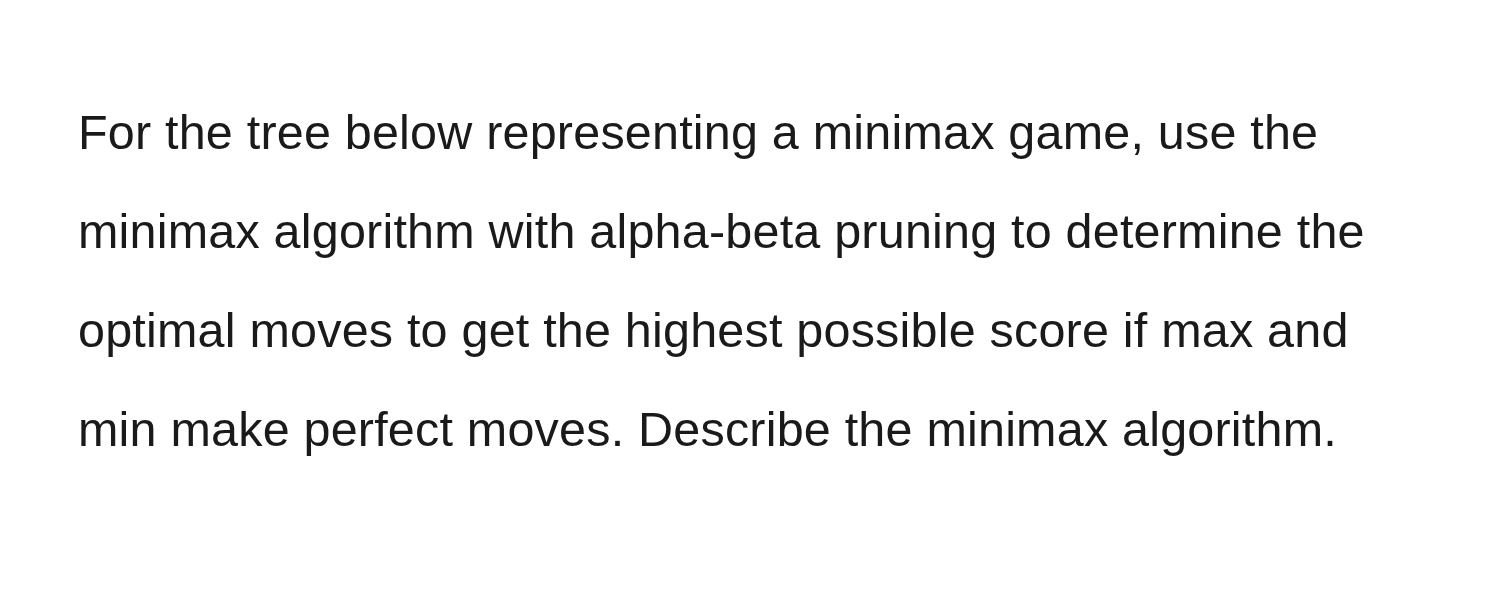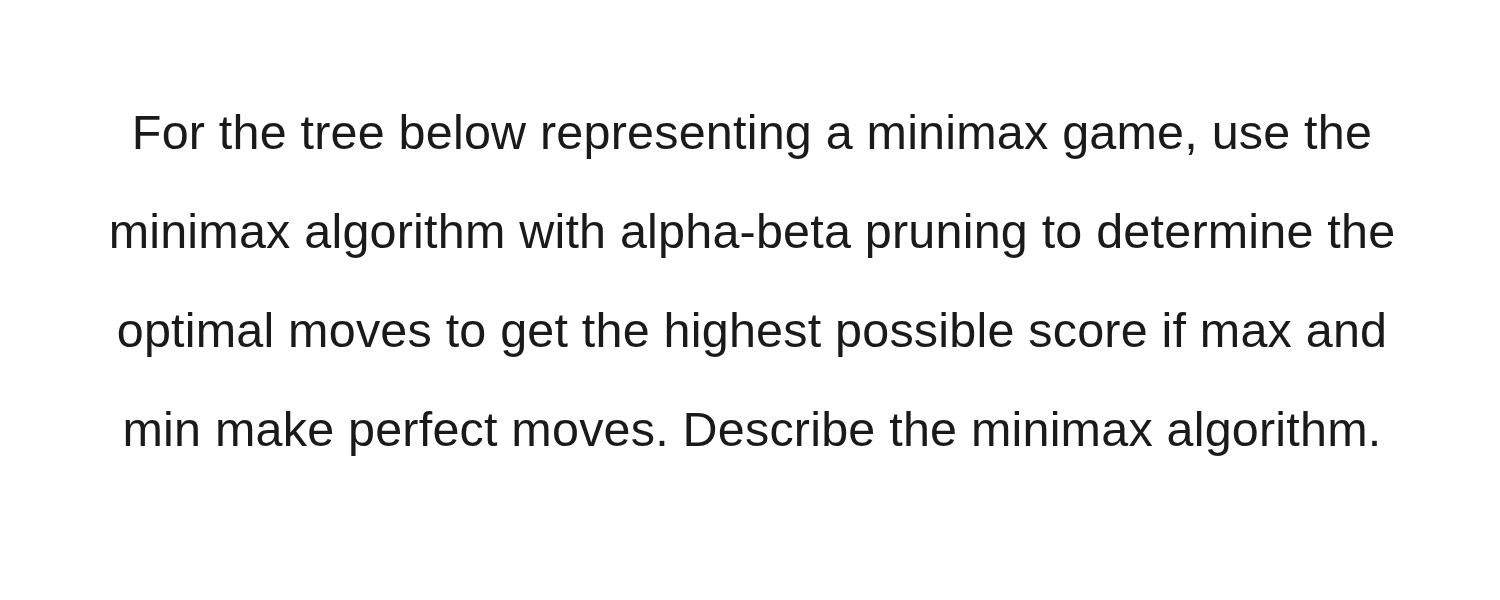--- a/index.html
+++ b/index.html
@@ -1,19 +1,18 @@
 <!DOCTYPE html>
 <html><head>
   <meta charset="utf-8">
   <style>
     * {
       margin: 1px;
       padding: 0;
       box-sizing: border-box;
-      text-align: center;
     }
     body {
       width: 1500px;
       height: 600px;
       background: #ffffff;
       font-family: -apple-system, BlinkMacSystemFont, "Segoe UI", Helvetica, Arial, sans-serif;
       padding: 80px 75px 50px 75px;
     }
     .text-block {
       font-size: 48.5px;

